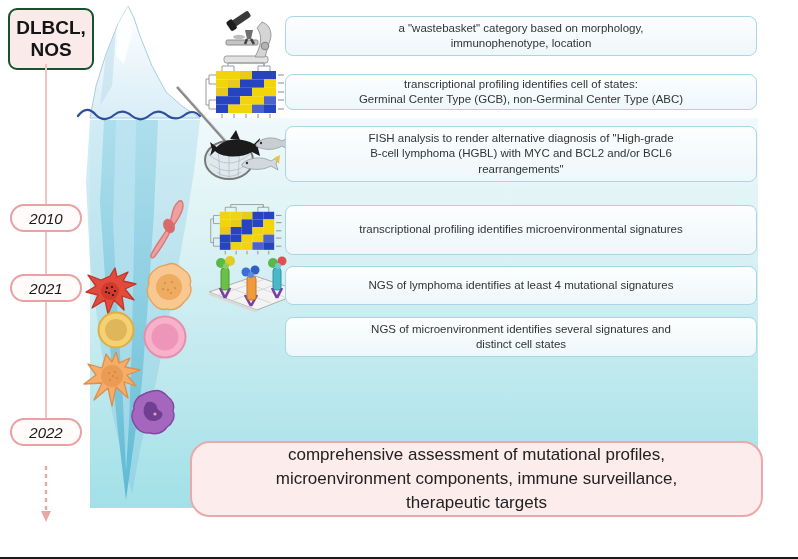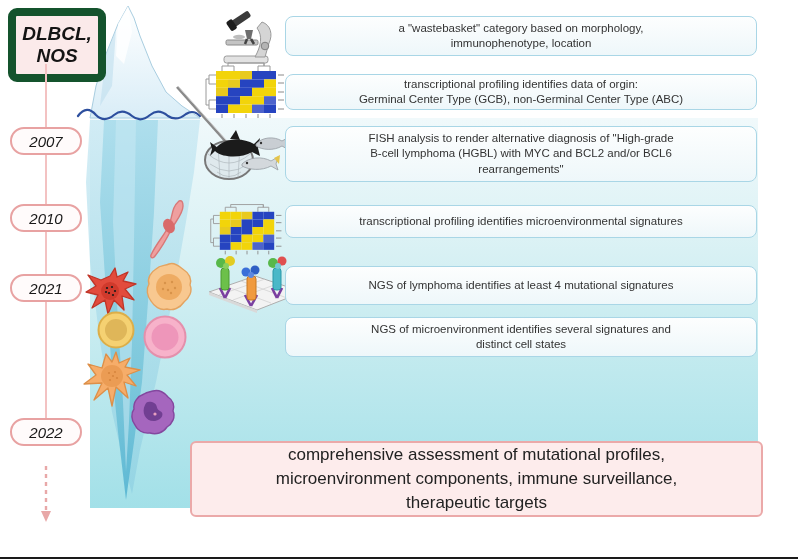--- a/index.html
+++ b/index.html
@@ -9,41 +9,41 @@
   }
   
   .water{
     position:absolute;left:90px;top:118px;width:668px;height:390px;
     background:linear-gradient(180deg,#f0f9fb 0%,#dcf2f5 30%,#bfe9ee 65%,#a2e0e8 100%);
   }
   
   .tl-line{position:absolute;left:45px;top:64px;width:2px;height:374px;background:#f3c2c2;}
   .title-box{
     position:absolute;left:8px;top:8px;width:82px;height:58px;
-    background:#fbeaea;border:8px solid #14532d;border-radius:9px;
+    background:#fbeaea;border:2px solid #14532d;border-radius:9px;
     display:flex;align-items:center;justify-content:center;text-align:center;
-    font-weight:bold;font-size:19px;line-height:1.15;color:#141414;white-space:pre-line;font-style:italic;
+    font-weight:bold;font-size:19px;line-height:1.15;color:#141414;white-space:pre-line;
   }
   .year-pill{
     position:absolute;left:10px;width:72px;height:28px;box-sizing:border-box;
     background:#fffbfb;border:2px solid #e8a2a2;border-radius:15px;
     display:flex;align-items:center;justify-content:center;
     font-style:italic;font-size:15px;color:#1a1a1a;
   }
   
   .info-box{
     position:absolute;left:285px;width:472px;box-sizing:border-box;
     background:linear-gradient(180deg,#fdfefe,#eef7fa);
     border:1.5px solid #a9d6e6;border-radius:8px;
     display:flex;align-items:center;justify-content:center;text-align:center;
     font-size:11.5px;line-height:1.32;color:#333;white-space:pre-line;padding:2px 10px;
   }
   .summary-box{
     position:absolute;left:190px;top:441px;width:573px;height:76px;box-sizing:border-box;
-    background:#fdecec;border:2px solid #eba9a9;border-radius:6px;
+    background:#fdecec;border:2px solid #eba9a9;border-radius:20px;
     display:flex;align-items:center;justify-content:center;text-align:center;
     font-size:17px;line-height:1.4;color:#222;white-space:pre-line;
   }
   .abs{position:absolute;}
   .bottom-edge{position:absolute;left:0;bottom:0;width:100%;height:2px;background:#1a1a1a;}
 </style>
 </head>
 <body>
 
 <div id="canvas">
@@ -78,21 +78,20 @@
   </svg>
 
   <svg class="abs" style="left:76px;top:104px;" width="128" height="20" viewBox="0 0 128 20">
     <path d="M2,12 C8,4 14,4 20,11 C26,17 32,16 38,11 C44,6 50,7 56,12 C62,17 68,16 74,11 C80,6 86,7 92,12 C98,16 104,15 110,10 C116,6 120,8 124,12" fill="none" stroke="#2d4f9e" stroke-width="2.2" stroke-linecap="round"></path>
   </svg>
 
   <div class="title-box">DLBCL,
 NOS</div>
 
   <div class="tl-line"></div>
-  <div class="year-pill" style="top:127px">2007</div>
   <div class="year-pill" style="top:204px">2010</div>
   <div class="year-pill" style="top:274px">2021</div>
   <div class="year-pill" style="top:418px">2022</div>
   <svg class="abs" style="left:41px;top:466px;" width="10" height="58" viewBox="0 0 10 58">
     <line x1="5" y1="0" x2="5" y2="44" stroke="#e8a8a8" stroke-width="2.4" stroke-dasharray="4,4"></line>
     <polygon points="0,45 10,45 5,56" fill="#e8a8a8"></polygon>
   </svg>
 
   <svg class="abs" style="left:212px;top:8px;" width="72" height="58" viewBox="0 0 72 58">
     <rect x="12" y="48" width="44" height="7" rx="2.5" fill="#e2e2e2" stroke="#9a9a9a"></rect>
@@ -319,26 +318,26 @@
   </svg>
 
   <svg class="abs" style="left:128px;top:388px;" width="50" height="48" viewBox="0 0 50 48">
     <path d="M25,3 C31,1 37,5 40,9 C45,12 47,18 45,23 C48,29 44,36 39,39 C35,45 28,47 22,45 C15,46 9,42 7,37 C3,32 3,25 6,21 C5,14 10,8 16,6 C19,4 22,4 25,3 Z" fill="#a566be" stroke="#84479e" stroke-width="1.4"></path>
     <path d="M17,17 C13,25 18,34 27,33 C34,32 37,25 32,23 C27,21 31,16 24,14 C20,13 18,14 17,17 Z" fill="#713f92"></path>
     <circle cx="27" cy="26" r="1.6" fill="#e8a0c0"></circle>
   </svg>
 
   <div class="info-box" style="top:16px;height:40px">a "wastebasket" category based on morphology,
 immunophenotype, location</div>
-  <div class="info-box" style="top:74px;height:36px">transcriptional profiling identifies data of orgin:
+  <div class="info-box" style="top:74px;height:36px">transcriptional profiling identifies cell of states:
 Germinal Center Type (GCB), non-Germinal Center Type (ABC)</div>
   <div class="info-box" style="top:126px;height:56px">FISH analysis to render alternative diagnosis of "High-grade
 B-cell lymphoma (HGBL) with MYC and BCL2 and/or BCL6
 rearrangements"</div>
-  <div class="info-box" style="top:205px;height:33px">transcriptional profiling identifies microenvironmental signatures</div>
+  <div class="info-box" style="top:205px;height:50px">transcriptional profiling identifies microenvironmental signatures</div>
   <div class="info-box" style="top:266px;height:39px">NGS of lymphoma identifies at least 4 mutational signatures</div>
   <div class="info-box" style="top:317px;height:40px">NGS of microenvironment identifies several signatures and
 distinct cell states</div>
 
   <div class="summary-box">comprehensive assessment of mutational profiles,
 microenvironment components, immune surveillance,
 therapeutic targets</div>
 
   <div class="bottom-edge"></div>
 </div>

